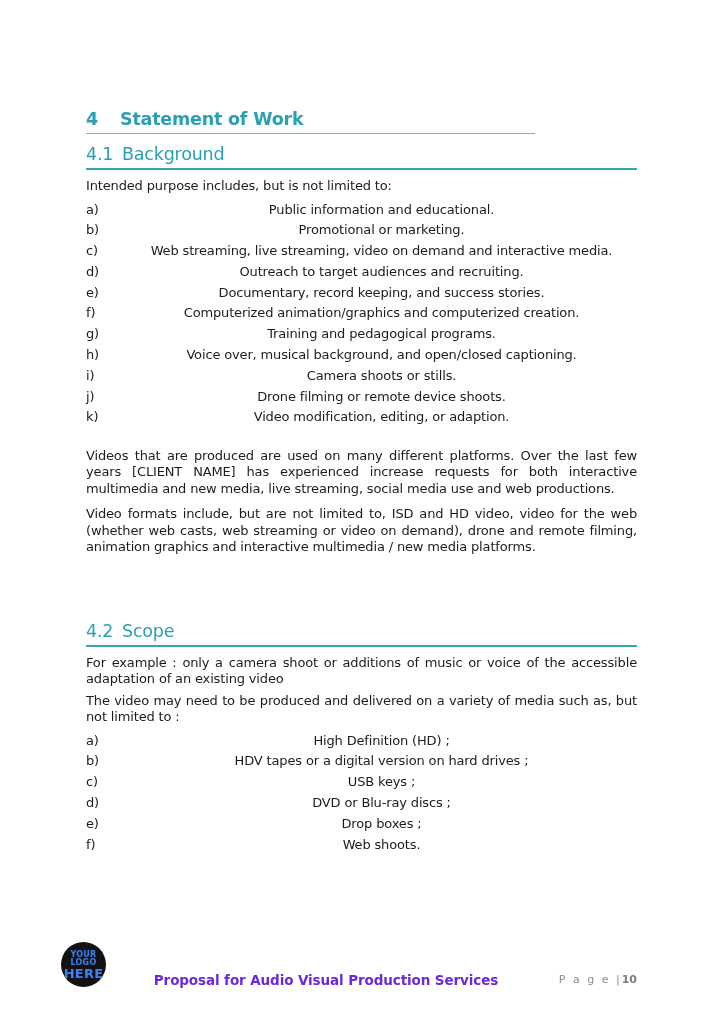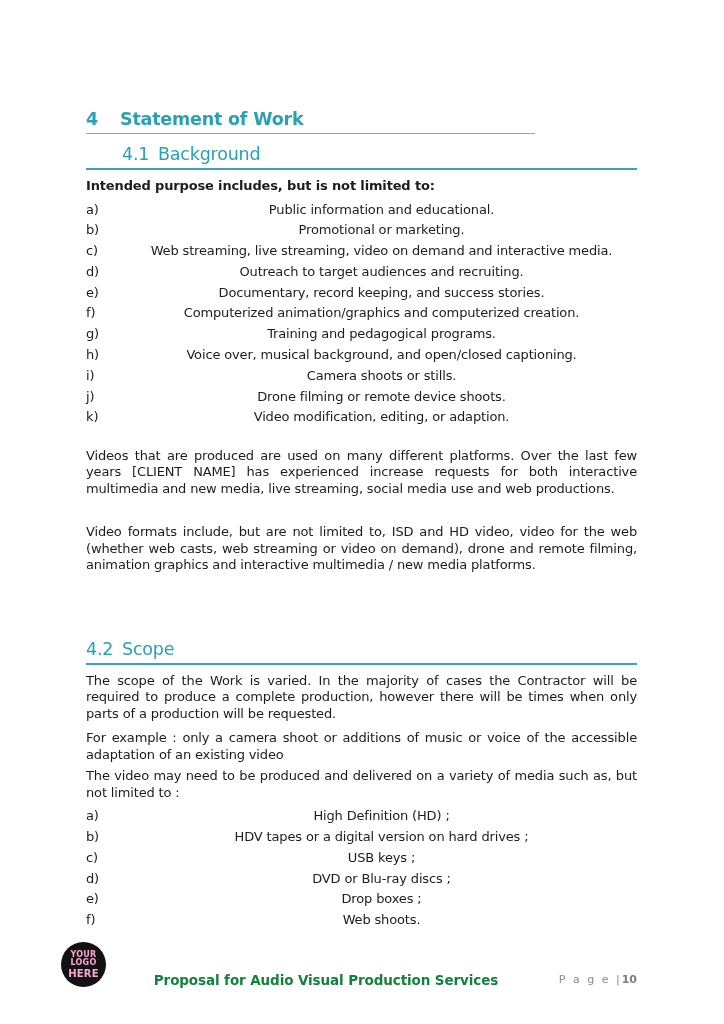--- a/index.html
+++ b/index.html
@@ -31,65 +31,65 @@
     margin-top:3px;
     width:449px; height:0;
     border-top:1.5px solid #6ab6c6;
   }
   .h2-row {
     display:flex;
     color:#2b9fb3;
     font-size:17.5px; font-weight:400; line-height:22px;
     letter-spacing:-0.2px;
   }
-  .h2-41 { margin-top:9px;margin-left:36px; }
+  .h2-41 { margin-top:9px; }
   .h2-42 { margin-top:64px;align-items:center; }
   .h2-row .sec-num { width:36px; flex:0 0 36px; }
   .rule-full {
     margin-top:3px;
     width:551px; height:0;
     border-top:2px solid #3aa4b6;
   }
   
   .para {
     font-size:13px; line-height:16.5px;
     letter-spacing:-0.15px;
     text-align:justify;
     color:#1c1c1c;
   }
-  .intro { margin-top:8px; text-align:left;font-weight:bold; }
+  .intro { margin-top:8px; text-align:left; }
   .p-gap-lg { margin-top:22px; }
-  .p-gap-xl { margin-top:27px; }
+  .p-gap-xl { margin-top:9px; }
   .p-gap-sm { margin-top:8px; }
   .p-gap-xs { margin-top:5px; }
   
   .letter-list { margin-top:7px; list-style:none; }
   .letter-list li {
     display:flex;
     font-size:13px; line-height:16.2px;
     letter-spacing:-0.15px;
     margin-bottom:4.6px;
   }
   .letter-list .marker { width:40px; flex:0 0 40px; }
   .letter-list .item-text { flex:1;text-align:center; }
   
   .footer-logo {
     position:absolute; left:61px; top:942px;
     width:45px; height:45px;
     background:#121212; border-radius:50%;
     display:flex; flex-direction:column;
     align-items:center; justify-content:center;
-    color:#f9a8d4; font-weight:bold; text-align:center;
+    color:#3b82f6; font-weight:bold; text-align:center;
   }
   .footer-logo .l1, .footer-logo .l2 { font-size:8px; line-height:8.5px; letter-spacing:0.2px; }
-  .footer-logo .l3 { font-size:10px; line-height:11px; letter-spacing:0.2px; }
+  .footer-logo .l3 { font-size:13px; line-height:11px; letter-spacing:0.2px; }
   .footer-title {
     position:absolute; left:86px; top:972px; width:480px;
     text-align:center;
-    font-size:13.5px; font-weight:bold; color:#15803d;
+    font-size:13.5px; font-weight:bold; color:#6d28d9;
     letter-spacing:-0.1px;
   }
   .footer-page {
     position:absolute; right:87px; top:973px;
     font-size:11px; color:#8c8c8c;
     letter-spacing:2px;
     white-space:nowrap;
   }
   .footer-page .pg-num { font-weight:bold; color:#7c7c7c; letter-spacing:0; }
   .footer-page .pg-sep { color:#8c8c8c; }
@@ -174,21 +174,20 @@
 
     <p class="para p-gap-lg">Videos that are produced are used on many different platforms. Over the last few years [CLIENT NAME] has experienced increase requests for both interactive multimedia and new media, live streaming, social media use and web productions.</p>
     <p class="para p-gap-xl">Video formats include, but are not limited to, ISD and HD video, video for the web (whether web casts, web streaming or video on demand), drone and remote filming, animation graphics and interactive multimedia / new media platforms.</p>
 
     <div class="h2-row h2-42">
       <span class="sec-num">4.2</span>
       <span>Scope</span>
     </div>
     <div class="rule-full"></div>
 
-    <p class="para p-gap-sm">The scope of the Work is varied. In the majority of cases the Contractor will be required to produce a complete production, however there will be times when only parts of a production will be requested.</p>
     <p class="para p-gap-sm">For example : only a camera shoot or additions of music or voice of the accessible adaptation of an existing video</p>
     <p class="para p-gap-xs">The video may need to be produced and delivered on a variety of media such as, but not limited to :</p>
 
     <ul class="letter-list">
 
         <li>
           <span class="marker">a)</span>
           <span class="item-text">High Definition (HD) ;</span>
         </li>
 

